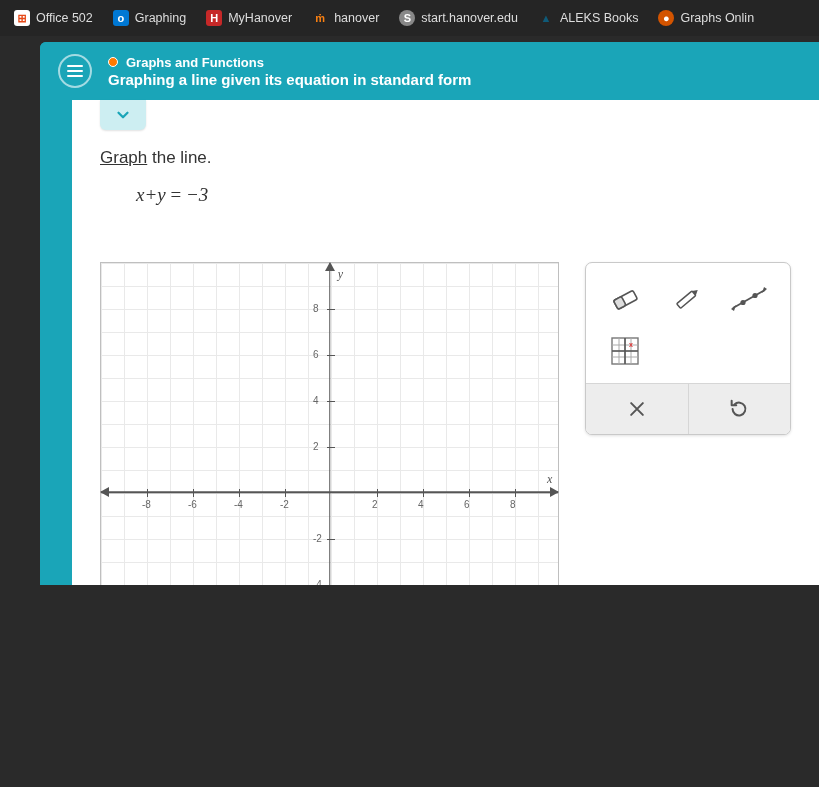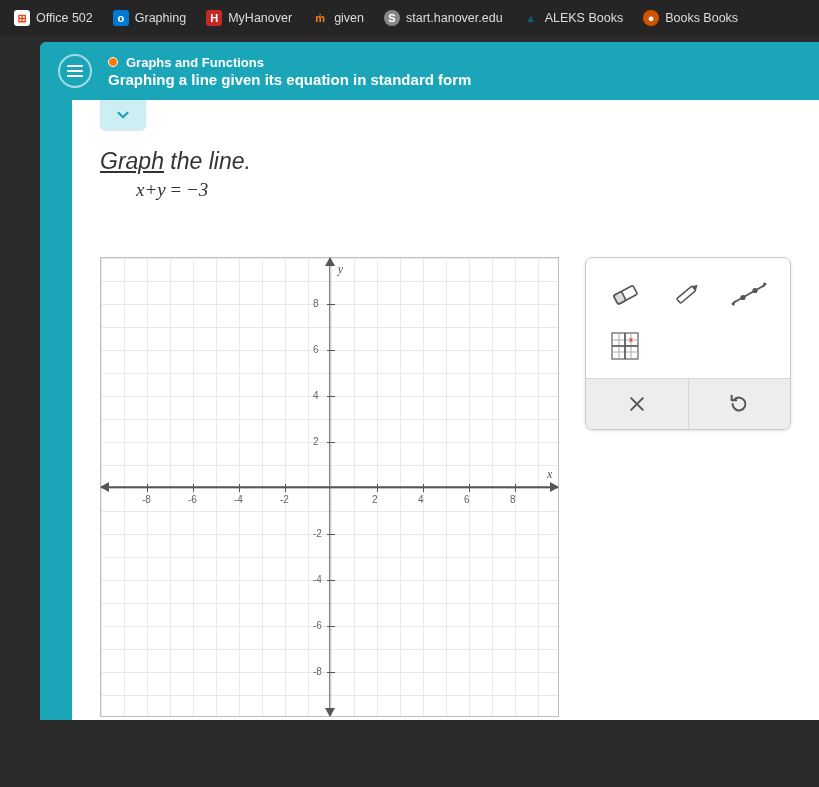--- a/index.html
+++ b/index.html
@@ -35,21 +35,21 @@
     border-radius: 3px;
     font-size: 11px;
     font-weight: bold;
   }
   .page-frame {
     background: #1aa5b8;
     margin: 6px 0 0 40px;
     border-radius: 6px 0 0 0;
     overflow: hidden;
     position: relative;
-    height: 678px;
+    height: 543px;
   }
   .teal-header {
     background: #1aa5b8;
     color: #fff;
     display: flex;
     align-items: center;
     padding: 12px 18px;
     gap: 16px;
   }
   .hamburger {
@@ -89,24 +89,23 @@
     position: absolute;
     top: 0; left: 28px;
     width: 46px; height: 30px;
     background: #cdeef2;
     border-radius: 0 0 6px 6px;
     display: flex; align-items: center; justify-content: center;
     cursor: pointer;
     box-shadow: 0 1px 2px rgba(0,0,0,0.12);
   }
   .instruction {
-    font-size: 23px;
+    font-size: 17px;
     color: #333;
-    margin-bottom: 4px;
-    font-style: italic;
+    margin-bottom: 16px;
   }
   .instruction .underline {
     text-decoration: underline;
     color: #333;
   }
   .equation {
     font-family: "Times New Roman", serif;
     font-style: italic;
     font-size: 19px;
     margin-left: 36px;
@@ -182,33 +181,33 @@
   <div class="bookmark">
     <span class="bm-icon" style="background:#0078d4;color:#fff;">o</span>
     <span>Graphing</span>
   </div>
   <div class="bookmark">
     <span class="bm-icon" style="background:#c62828;color:#fff;">H</span>
     <span>MyHanover</span>
   </div>
   <div class="bookmark">
     <span class="bm-icon" style="color:#f98012;">ṁ</span>
-    <span>given</span>
+    <span>hanover</span>
   </div>
   <div class="bookmark">
     <span class="bm-icon" style="background:#888;color:#fff;border-radius:50%;">S</span>
     <span>start.hanover.edu</span>
   </div>
   <div class="bookmark">
     <span class="bm-icon" style="color:#0f5a78;">▲</span>
     <span>ALEKS Books</span>
   </div>
   <div class="bookmark">
     <span class="bm-icon" style="background:#d35400;color:#fff;border-radius:50%;">●</span>
-    <span>Books Books</span>
+    <span>Graphs Onlin</span>
   </div>
 </div>
 
 <div class="page-frame">
   <div class="teal-header">
     <div class="hamburger">
       <span></span>
         <span></span>
         <span></span>
     </div>

